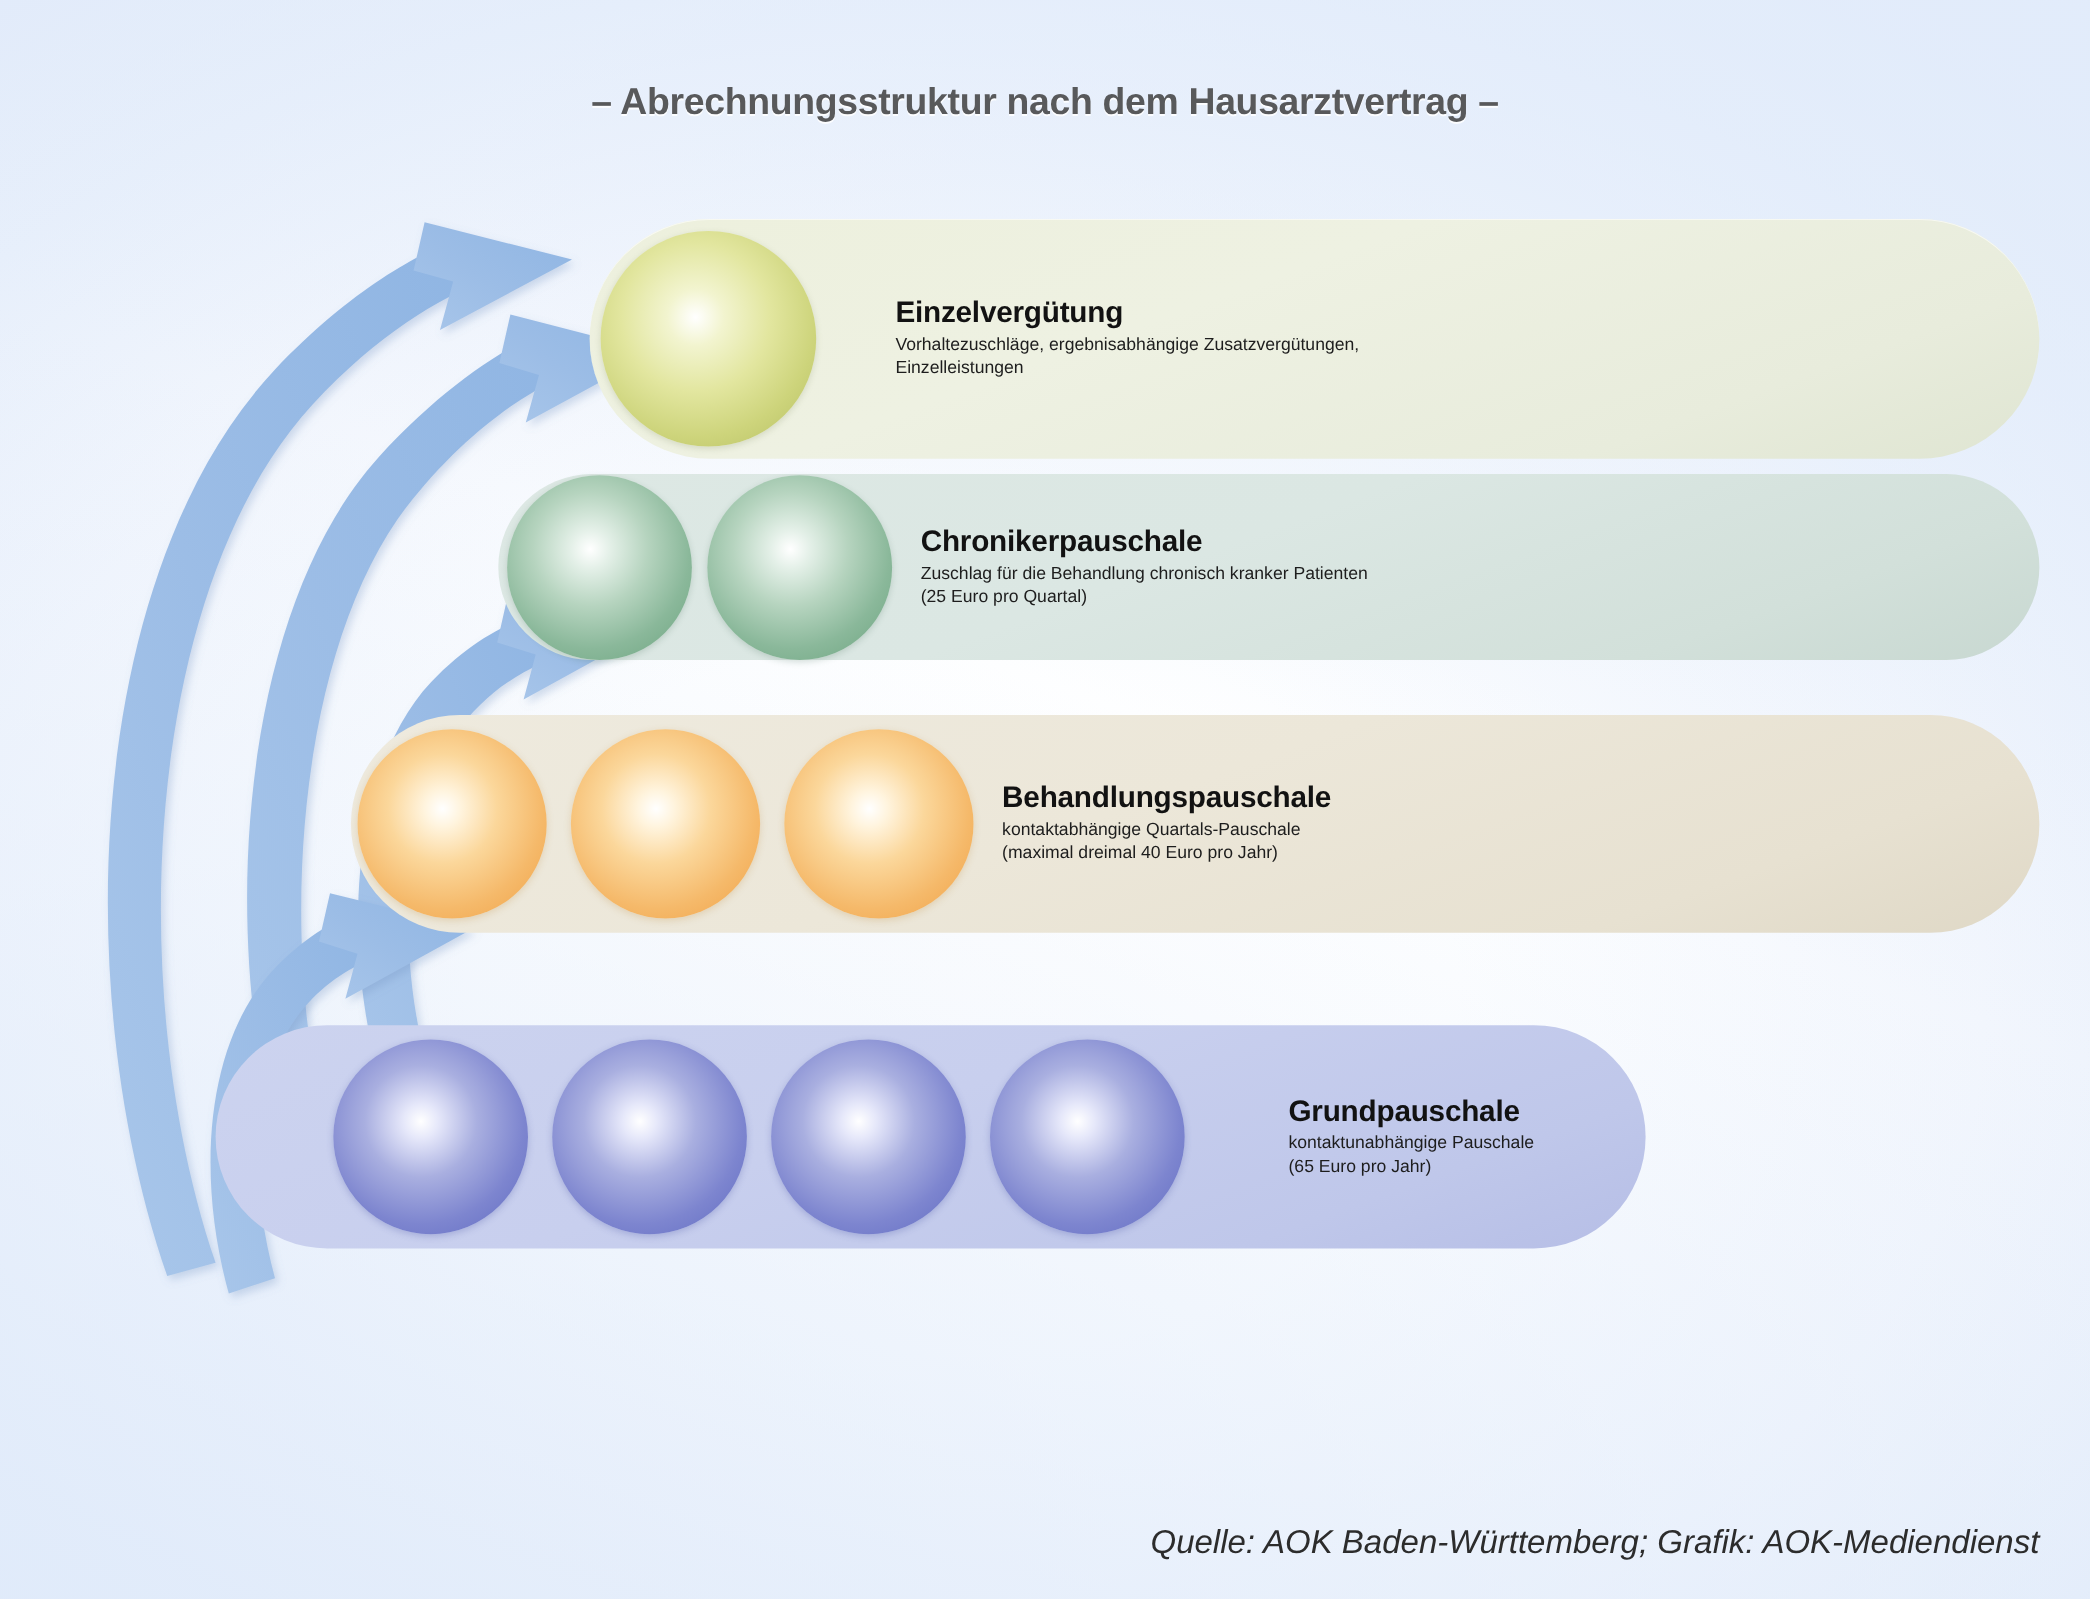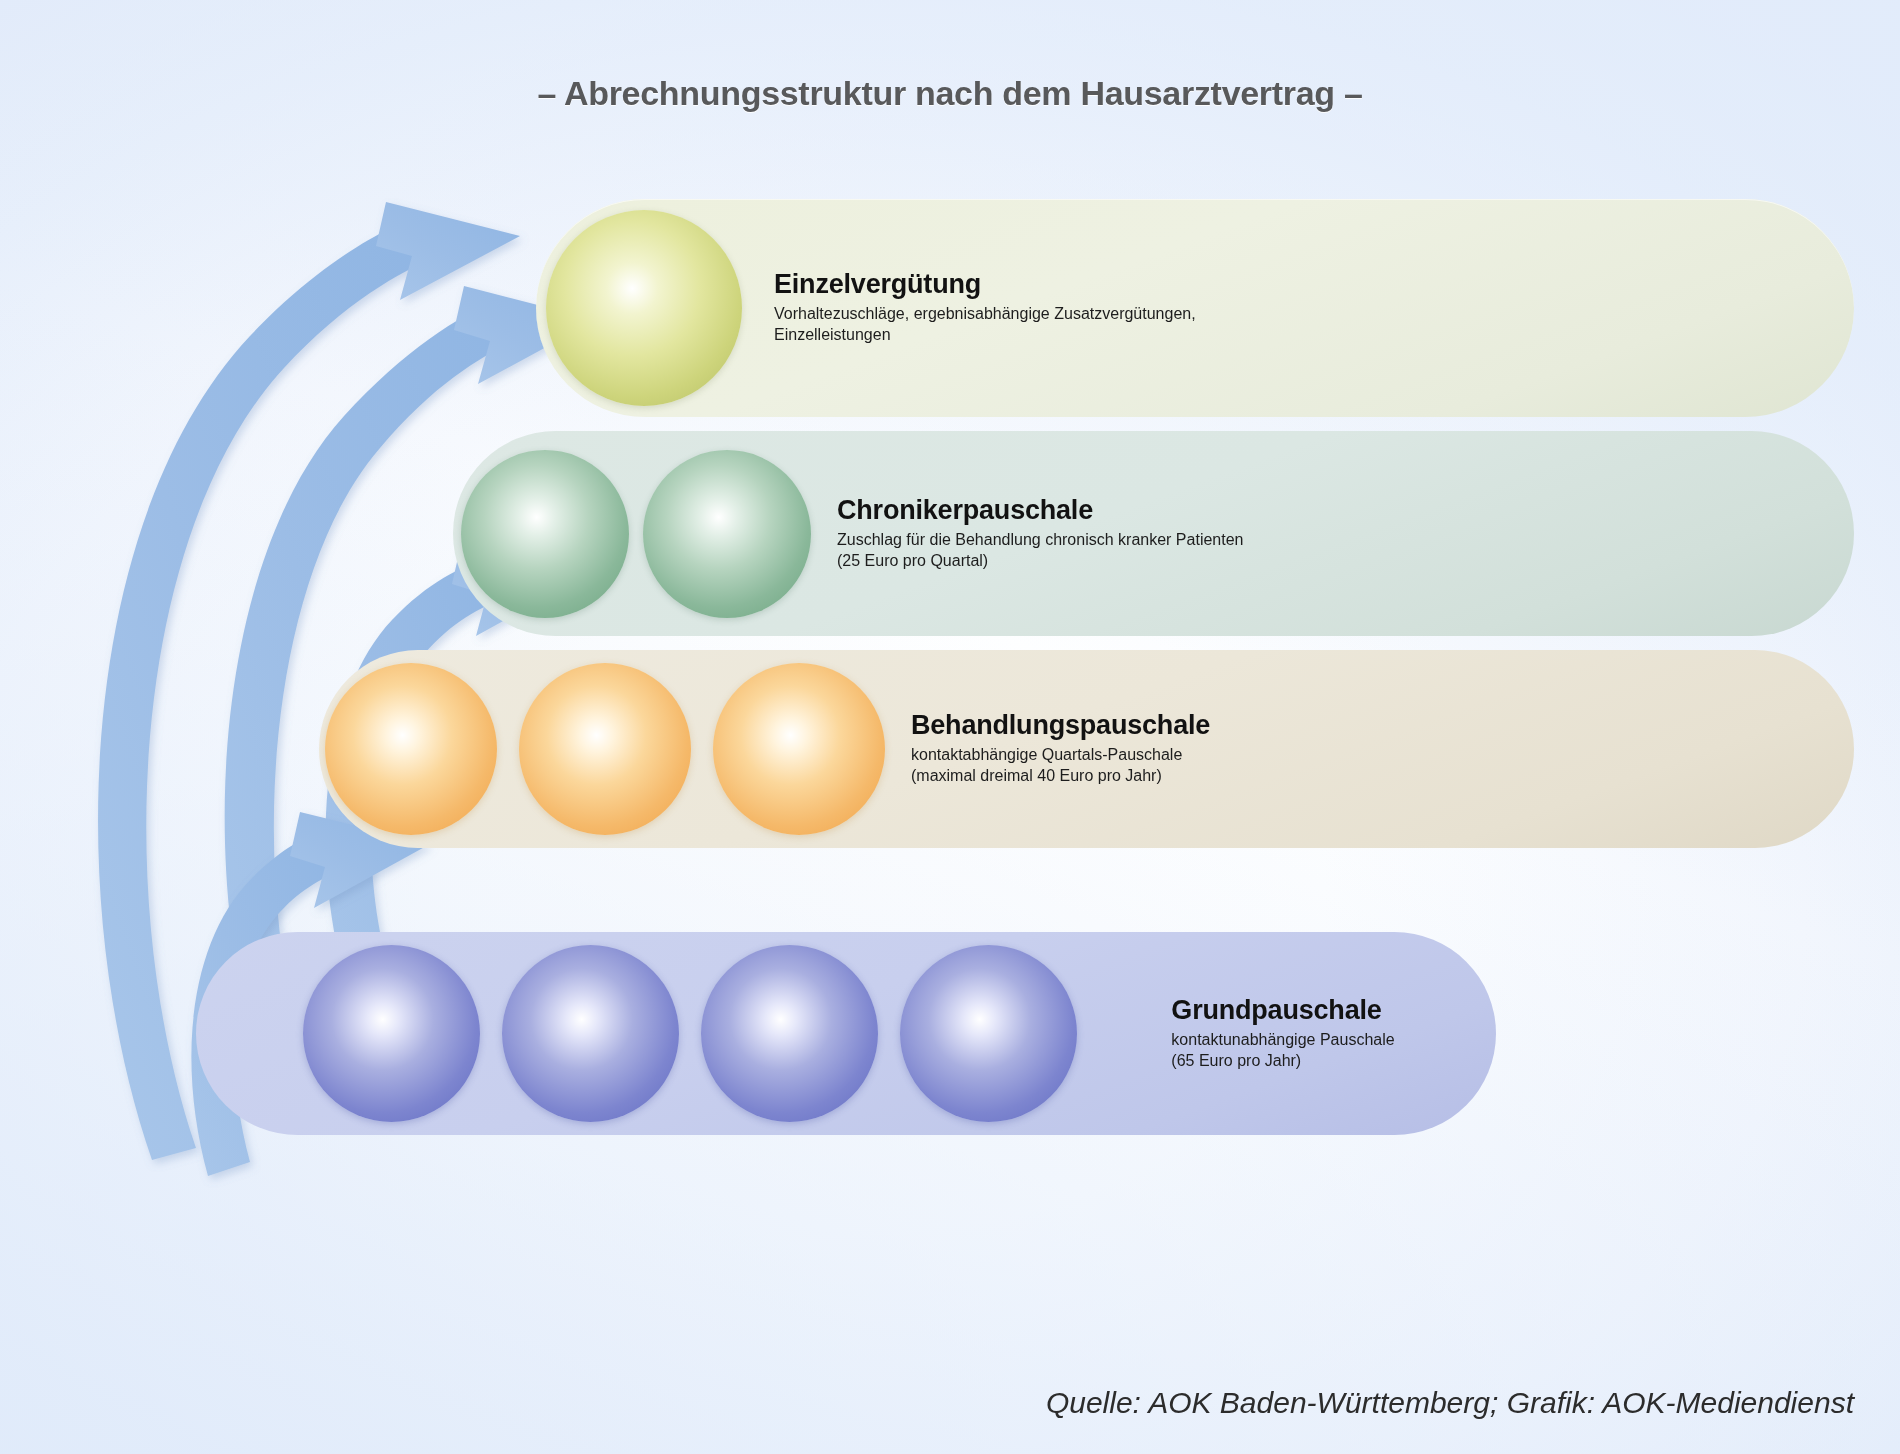--- a/index.html
+++ b/index.html
@@ -78,33 +78,34 @@
     line-height:1.30;
     color:#1d1d1d;
     white-space:nowrap;
   }
 
   
   #row-einzelverguetung {
     left:536px; top:199px; width:1318px; height:218px;
     background:linear-gradient(160deg,#edf0dd 0%,#eef1e2 40%,#e8ecdc 78%,#dfe5d2 100%);
     box-shadow:inset 0 1px 0 rgba(255,255,255,.6);
+    gap:40px;
   }
   #row-einzelverguetung .spheres { padding-left:10px; }
   #row-einzelverguetung .sphere {
     width:196px; height:196px;
     background:
       radial-gradient(circle at 44% 40%, #ffffff 0%, #f2f4cf 16%, #e2e69f 42%, #cdd47b 68%, #bcc56a 88%, #b3bd63 100%);
     box-shadow:0 2px 6px rgba(120,130,80,.22);
   }
   #row-einzelverguetung .labelblock { padding-left:32px; }
 
   
   #row-chronikerpauschale {
-    left:453px; top:431px; width:1401px; height:205px;
+    left:453px; top:431px; width:1401px; height:169px;
     background:linear-gradient(160deg,#dde8e4 0%,#dbe7e3 45%,#d2e0da 80%,#c8d8d1 100%);
   }
   #row-chronikerpauschale .spheres { padding-left:8px; gap:14px; }
   #row-chronikerpauschale .sphere {
     width:168px; height:168px;
     background:
       radial-gradient(circle at 45% 40%, #ffffff 0%, #e4f0e8 13%, #b6d4bf 38%, #8ab89a 66%, #77ab89 86%, #6ea382 100%);
     box-shadow:0 2px 6px rgba(70,110,85,.22);
   }
 

